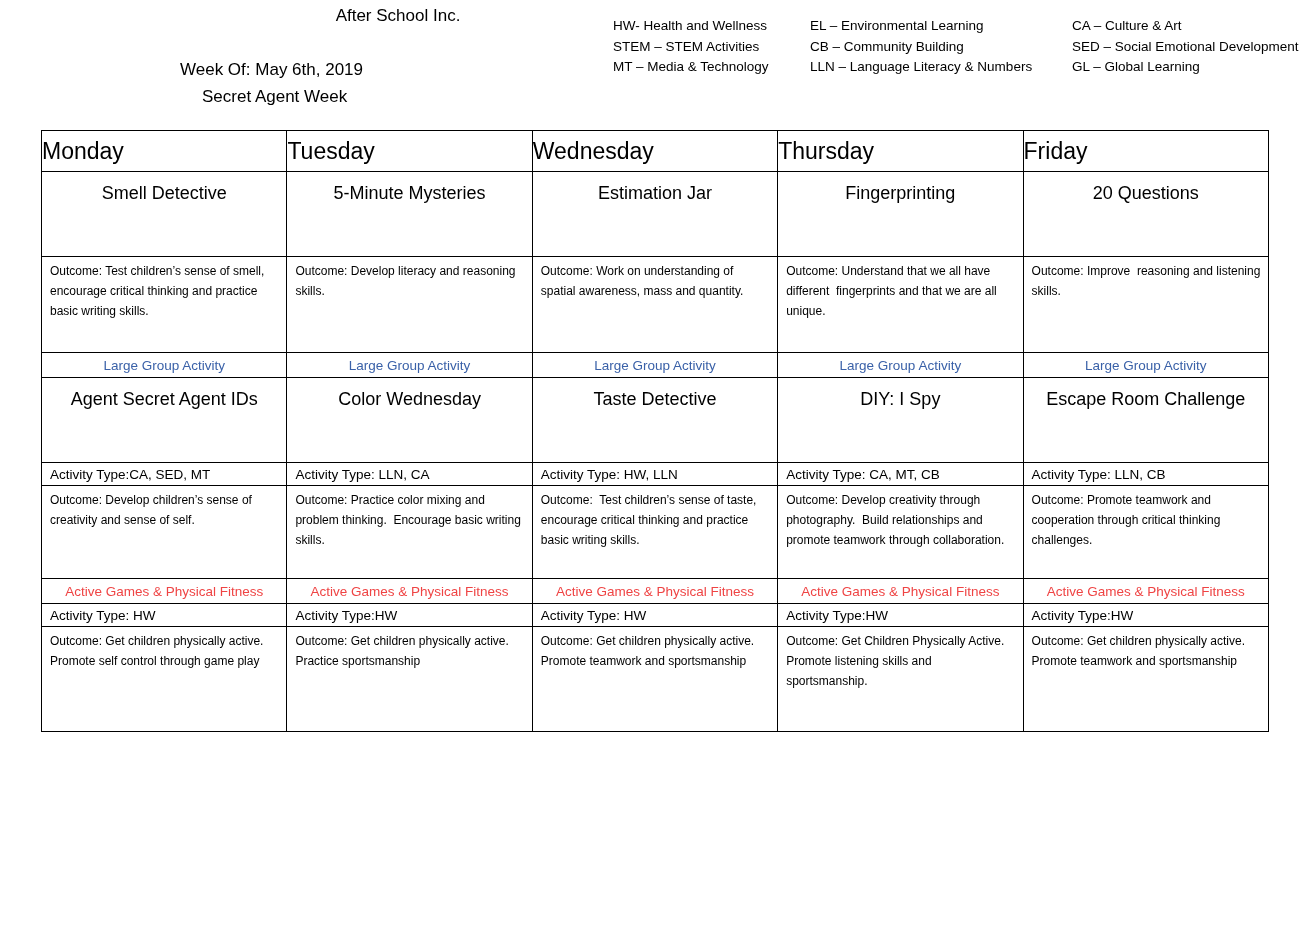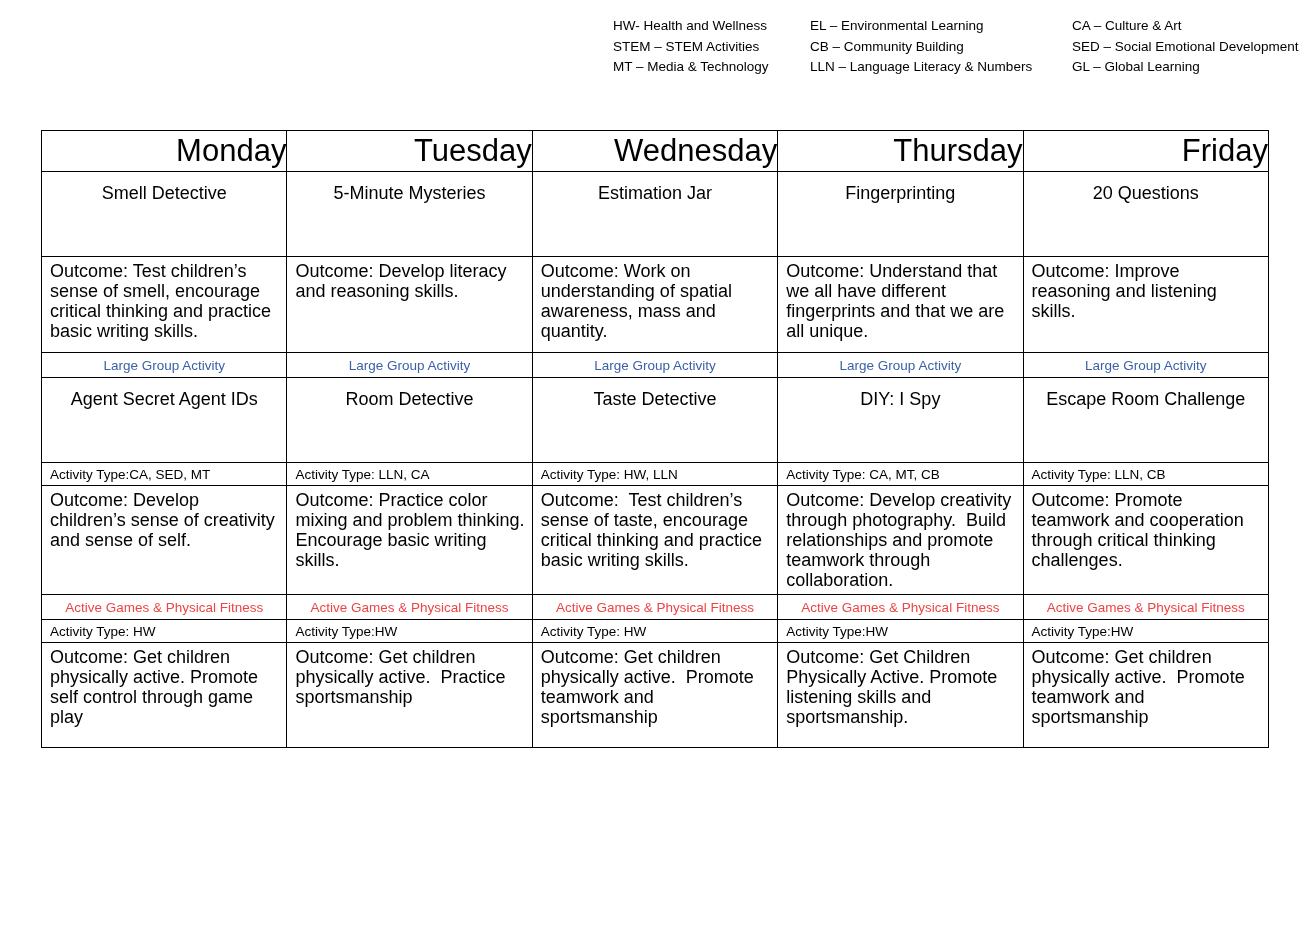--- a/index.html
+++ b/index.html
@@ -45,22 +45,22 @@
   }
   .schedule col{width:245.4px;}
   .schedule td{
     border:1px solid #000000;
     vertical-align:top;
     padding:0;
   }
 
   .daybar td{height:40px;vertical-align:middle;}
   .day-name{
-    display:block;text-align:right;
-    font-size:31px;line-height:28px;
+    display:block;text-align:left;
+    font-size:23px;line-height:28px;
   }
 
   .cat-row td{height:24px;vertical-align:middle;}
   .cat-label{
     display:block;text-align:center;
     font-size:13.5px;line-height:17px;
     padding:2px 4px;
   }
   .cat-academic{color:#C55A11;}
   .cat-large{color:#3A61A8;}
@@ -82,32 +82,37 @@
     font-size:13.5px;line-height:17px;
     padding:2px 0 2px 8px;
   }
 
   .out-row td{vertical-align:top;}
   .s1 .out-row td{height:95px;}
   .s2 .out-row td{height:92px;}
   .s3 .out-row td{height:104px;}
   .outcome{
     display:block;text-align:left;
-    font-size:18px;line-height:20px;
+    font-size:12px;line-height:20px;
     padding:4px 7px 4px 8px;
     white-space:pre-wrap;
   }
 </style>
 </head>
 <body>
 
 <div class="page">
 
   <div class="header">
 
+    <div class="title-block">
+      <span class="org-name">After School Inc.</span>
+      <span class="week-of">Week Of: May 6th, 2019</span>
+      <span class="theme">Secret Agent Week</span>
+    </div>
 
     <div class="legend">
       <div class="legend-col c1">
         <span class="legend-item">HW- Health and Wellness</span>
         <span class="legend-item">STEM – STEM Activities</span>
         <span class="legend-item">MT – Media &amp; Technology</span>
       </div>
       <div class="legend-col c2">
         <span class="legend-item">EL – Environmental Learning</span>
         <span class="legend-item">CB – Community Building</span>
@@ -204,21 +209,21 @@
           </td>
         <td>
             <span class="cat-label cat-large">Large Group Activity</span>
           </td>
       </tr>
       <tr class="name-row">
         <td>
             <span class="act-name">Agent Secret Agent IDs</span>
           </td>
         <td>
-            <span class="act-name">Room Detective</span>
+            <span class="act-name">Color Wednesday</span>
           </td>
         <td>
             <span class="act-name">Taste Detective</span>
           </td>
         <td>
             <span class="act-name">DIY: I Spy</span>
           </td>
         <td>
             <span class="act-name">Escape Room Challenge</span>
           </td>

